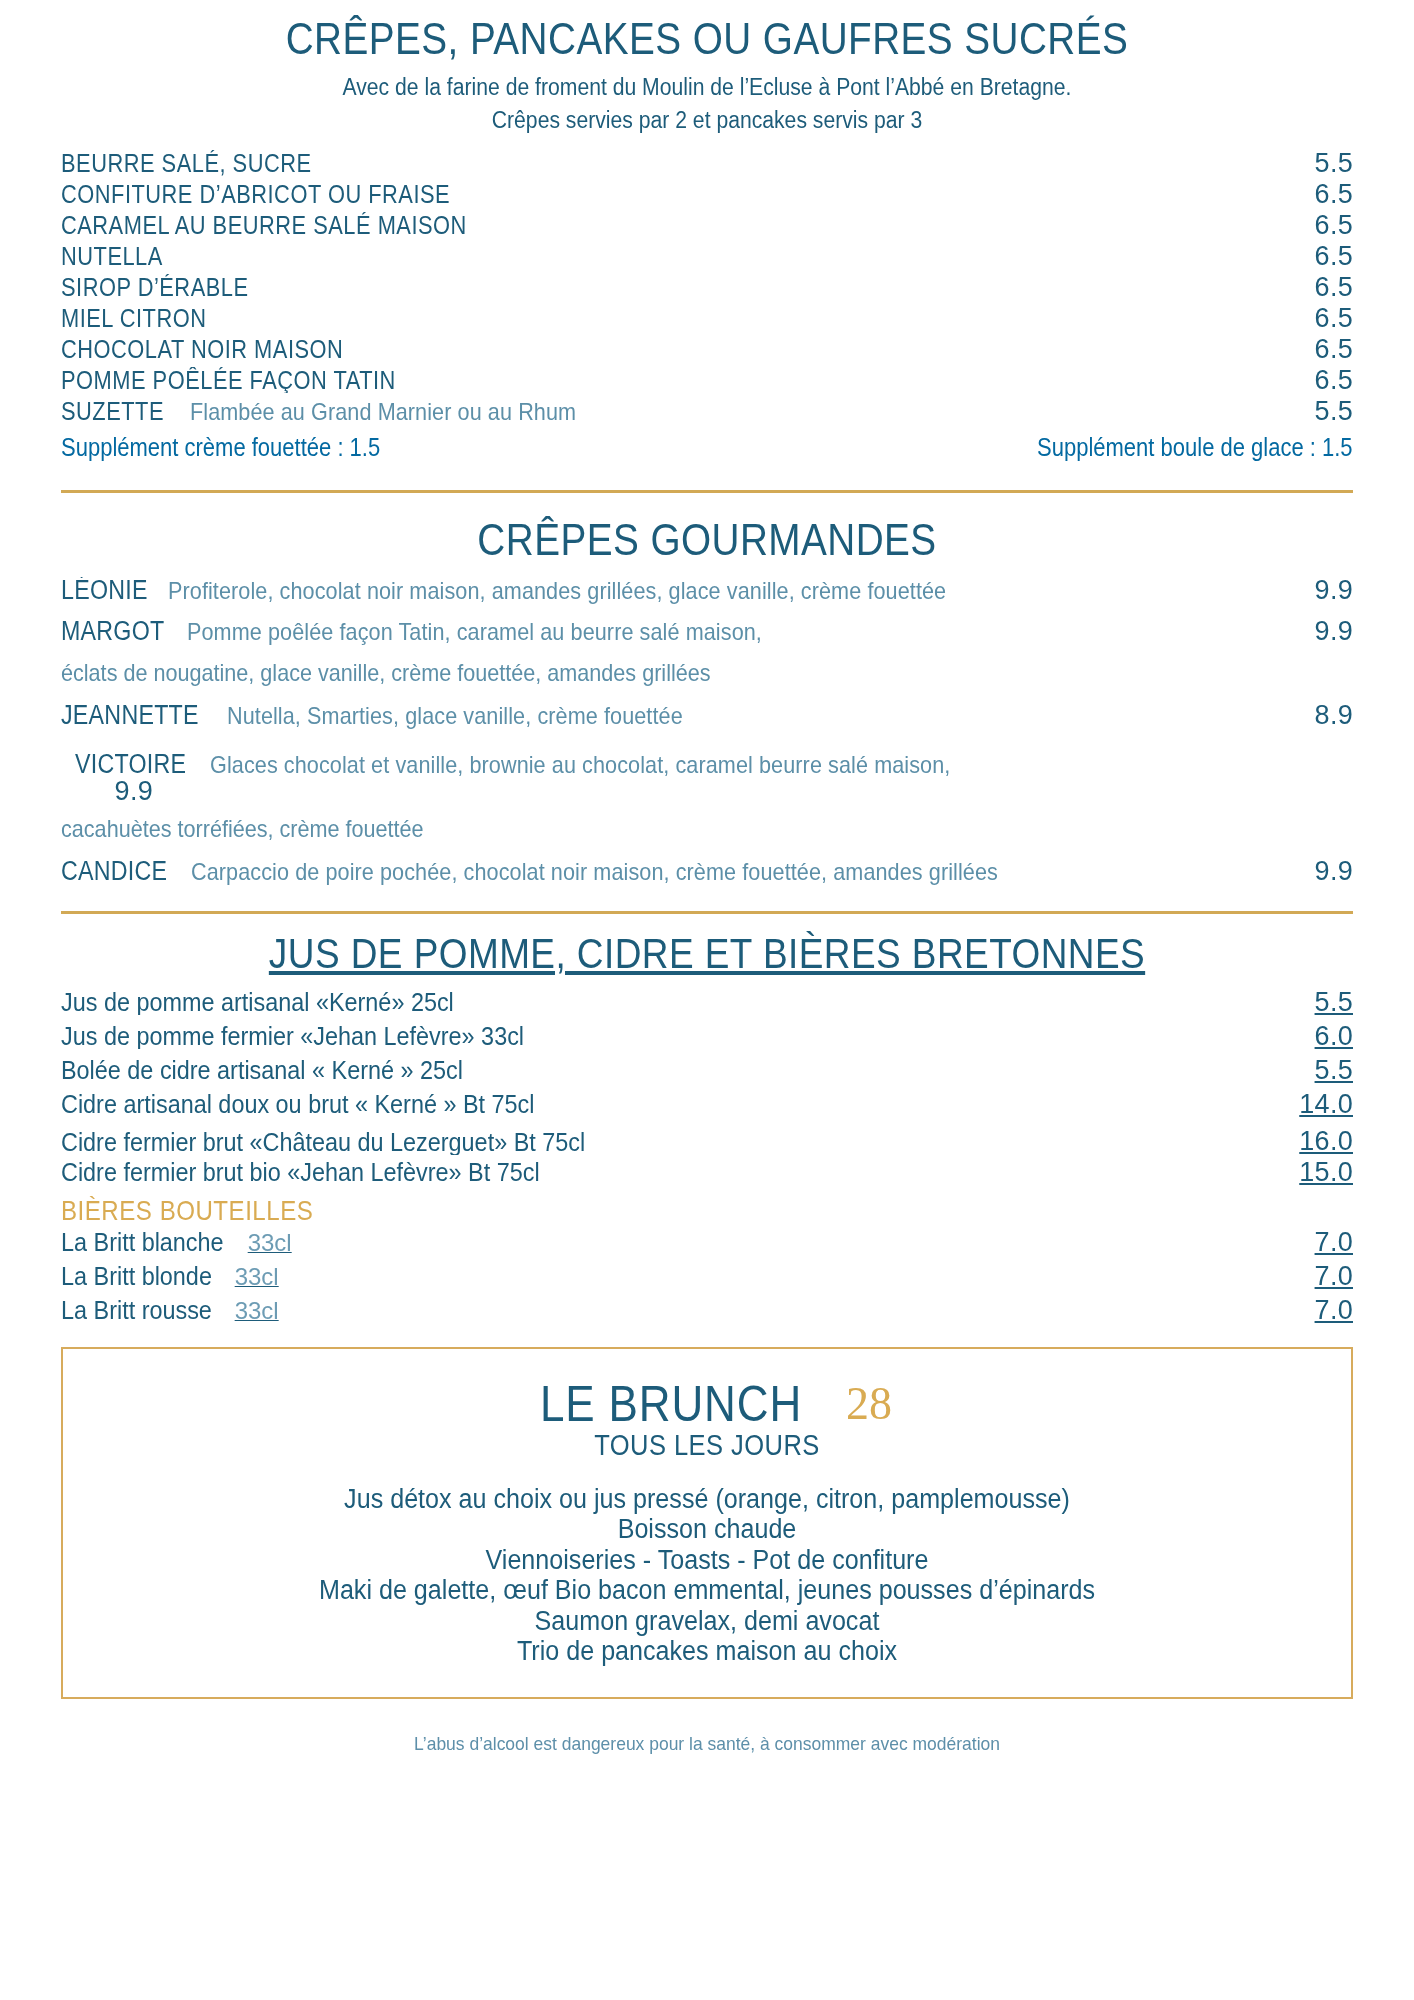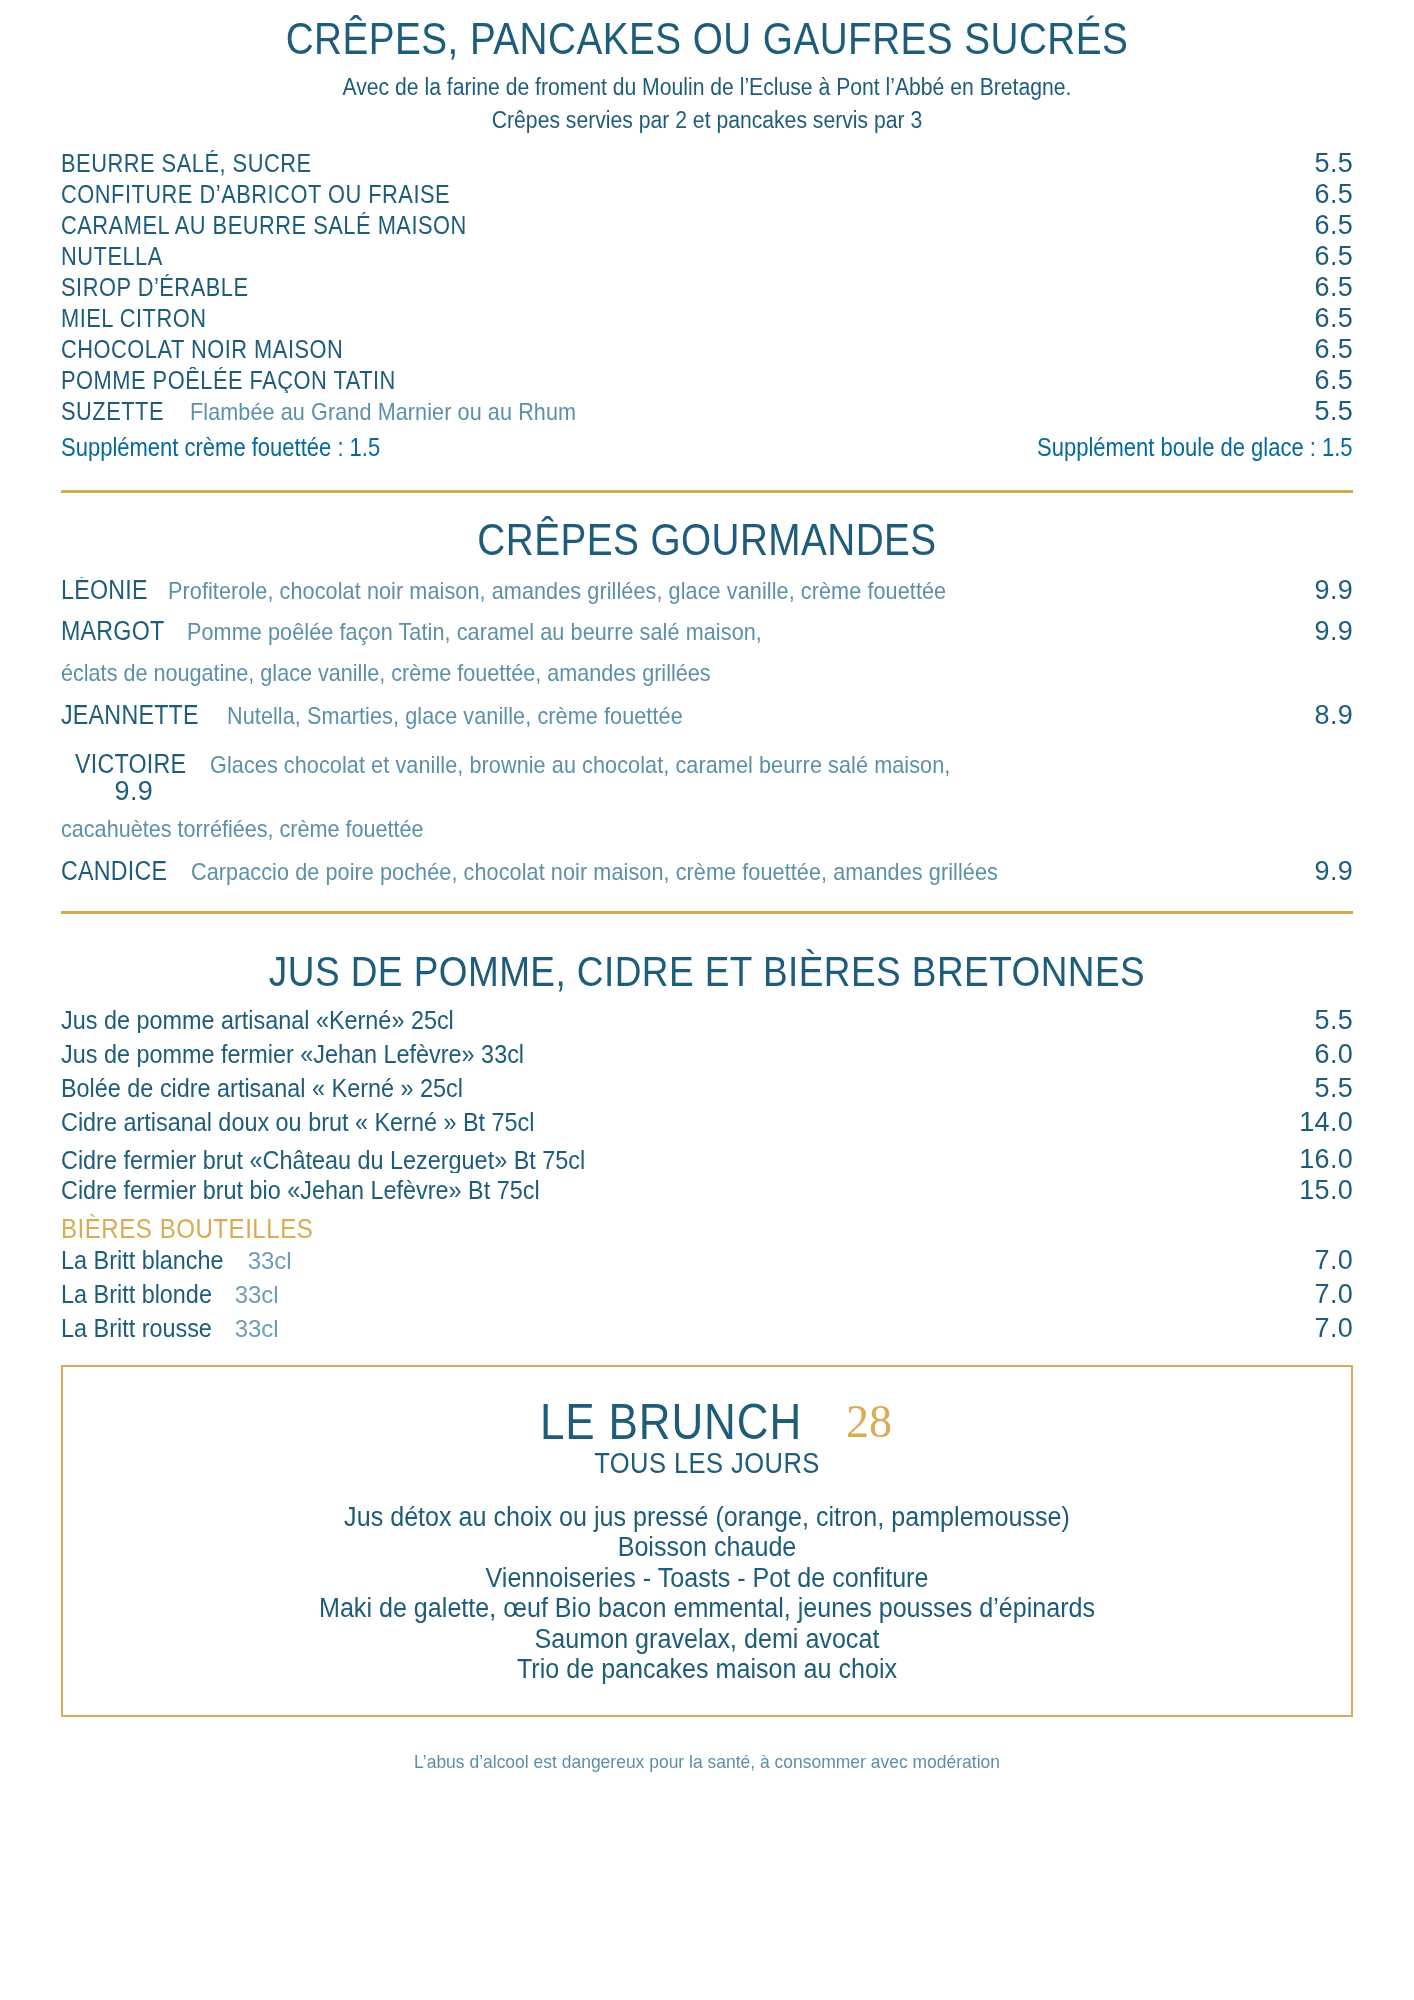--- a/index.html
+++ b/index.html
@@ -313,21 +313,21 @@
           <span class="g-name">CANDICE</span><span class="g-desc" style="margin-left:6px;">Carpaccio de poire pochée, chocolat noir maison, crème fouettée, amandes grillées</span>
         </div>
         <div class="price">9.9</div>
       </div>
 
     </div>
   </div>
 
   <div class="divider" style="margin-top:26px;"></div>
 
-  <div style="margin-top:36px;">
+  <div style="margin-top:18px;text-decoration:underline;">
     <div class="section-title" style="font-size:42px;">JUS DE POMME, CIDRE ET BIÈRES BRETONNES</div>
 
     <div style="margin-top:12px;">
 
       <div class="row" style="height:34px;">
         <div class="label-wrap"><span class="drink-label">Jus de pomme artisanal «Kerné» 25cl</span></div>
         <div class="price">5.5</div>
       </div>
 
       <div class="row" style="height:34px;">

